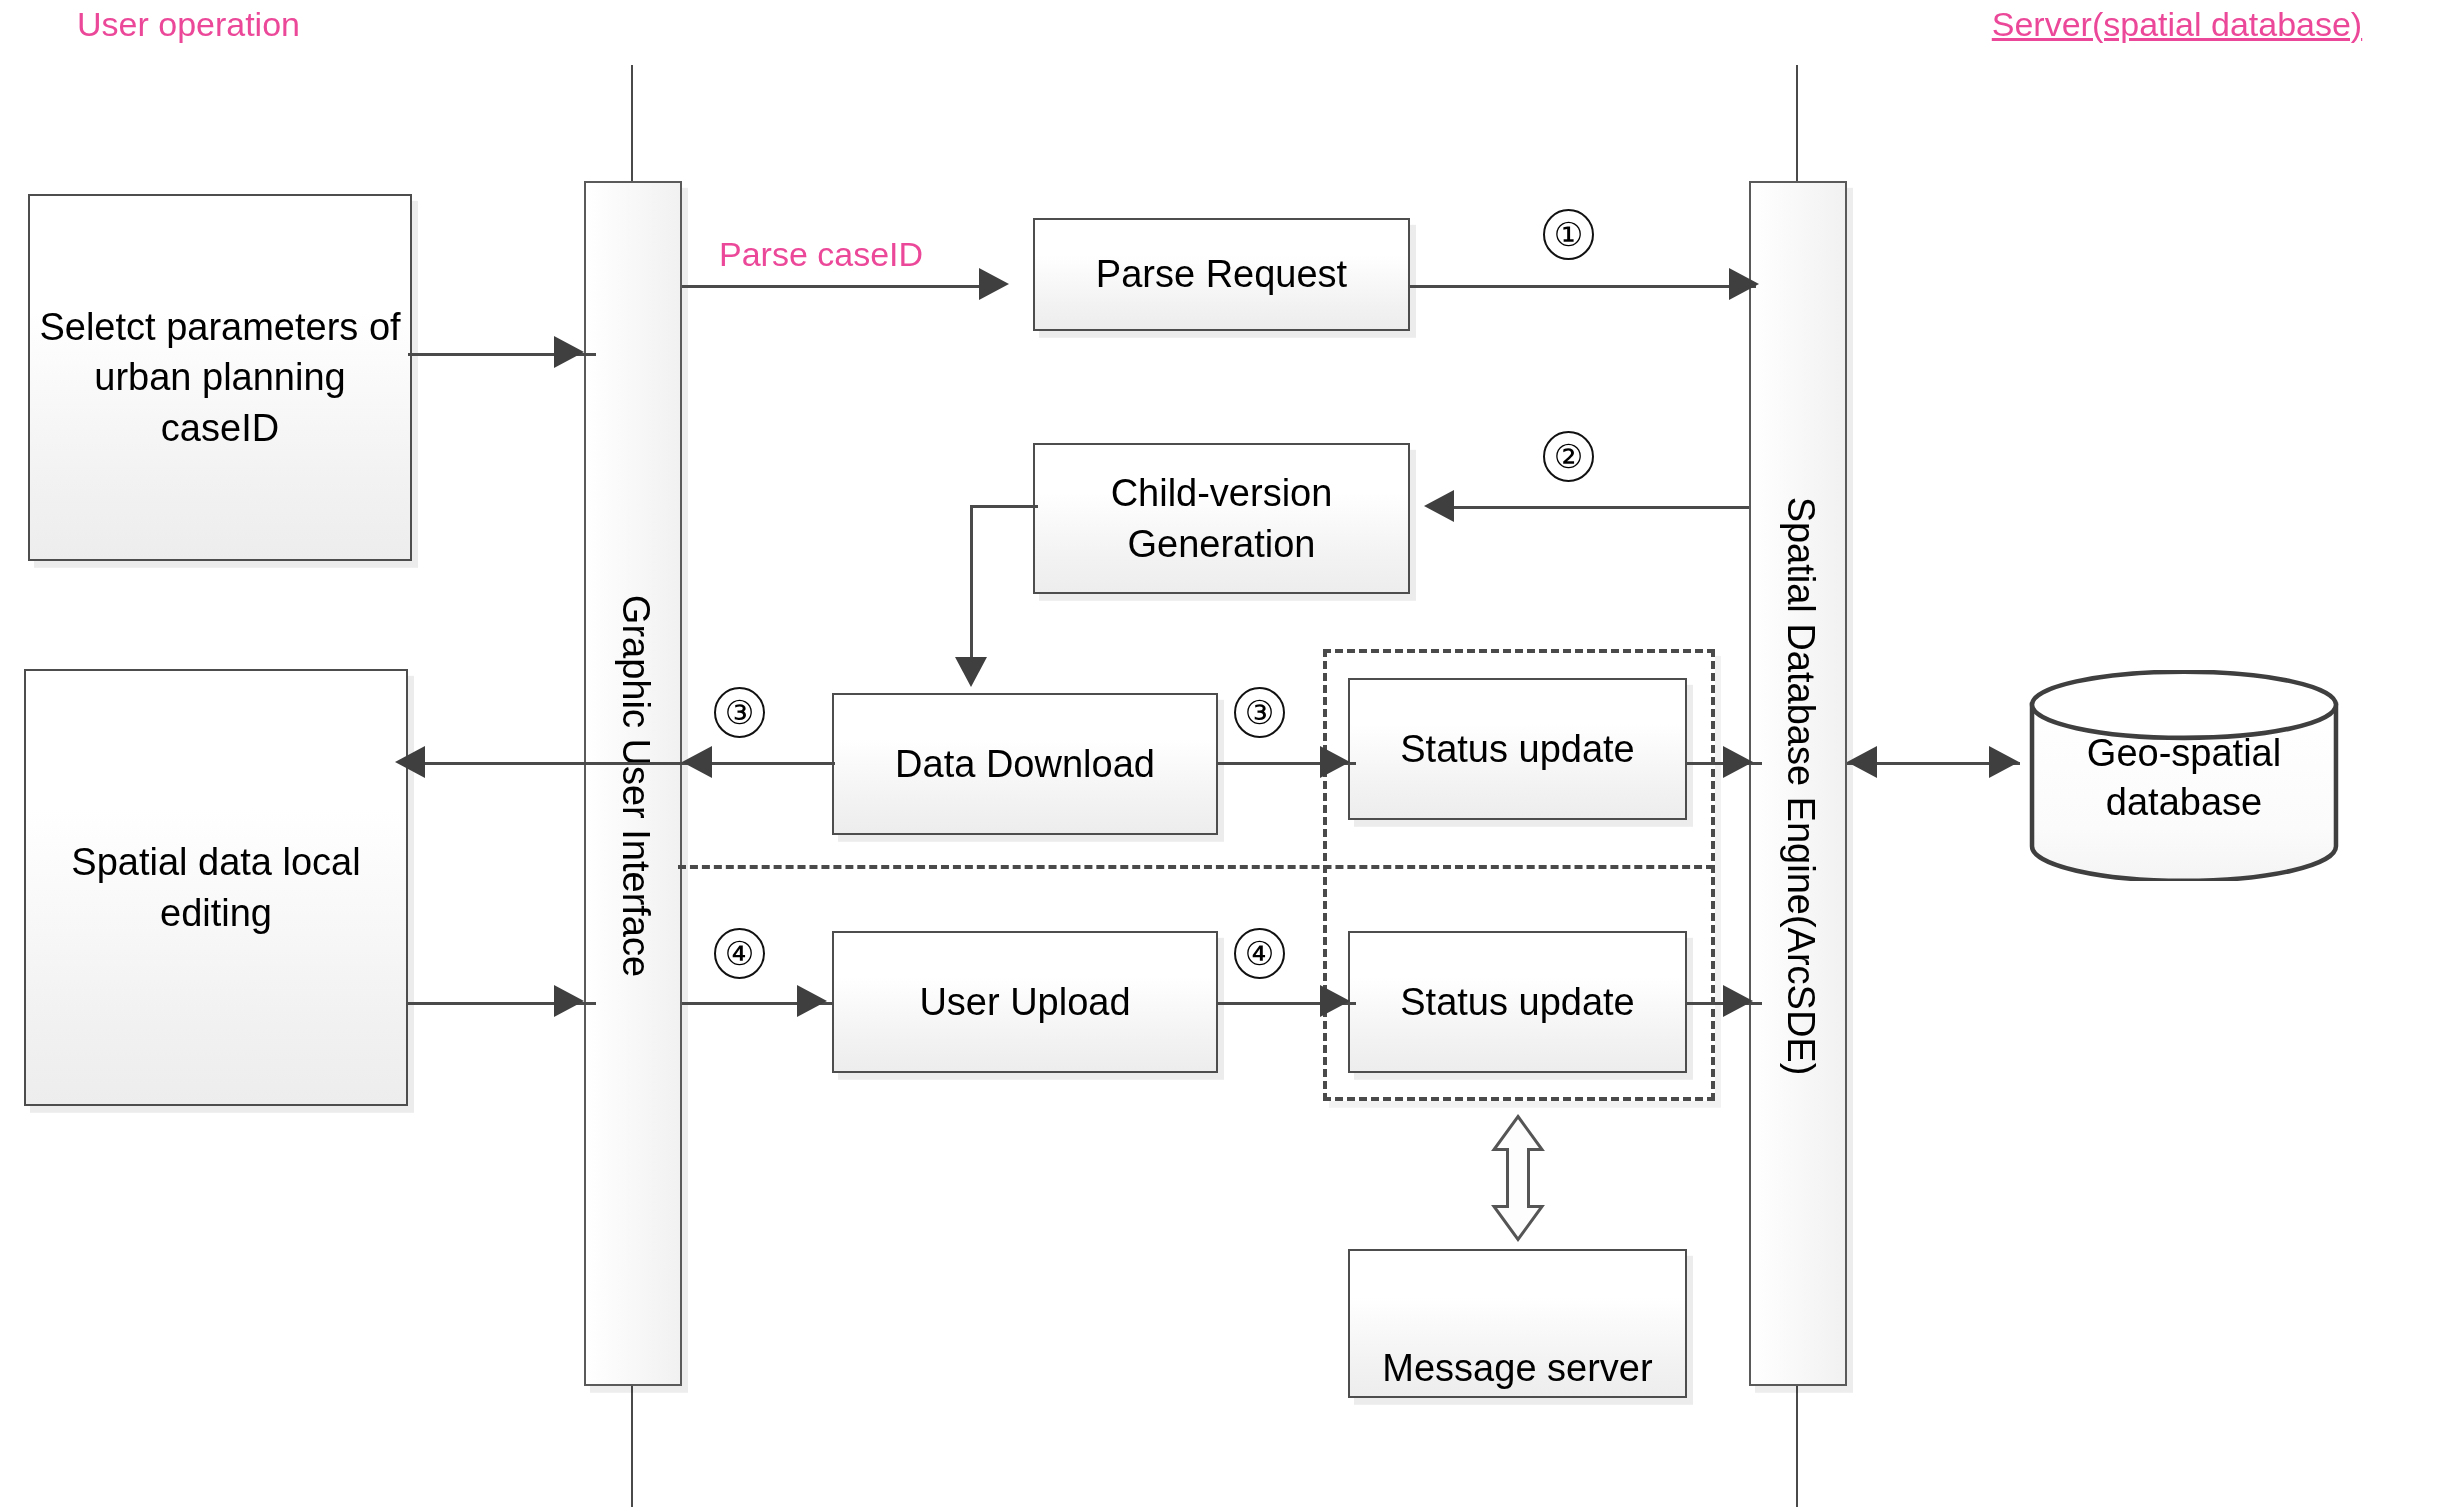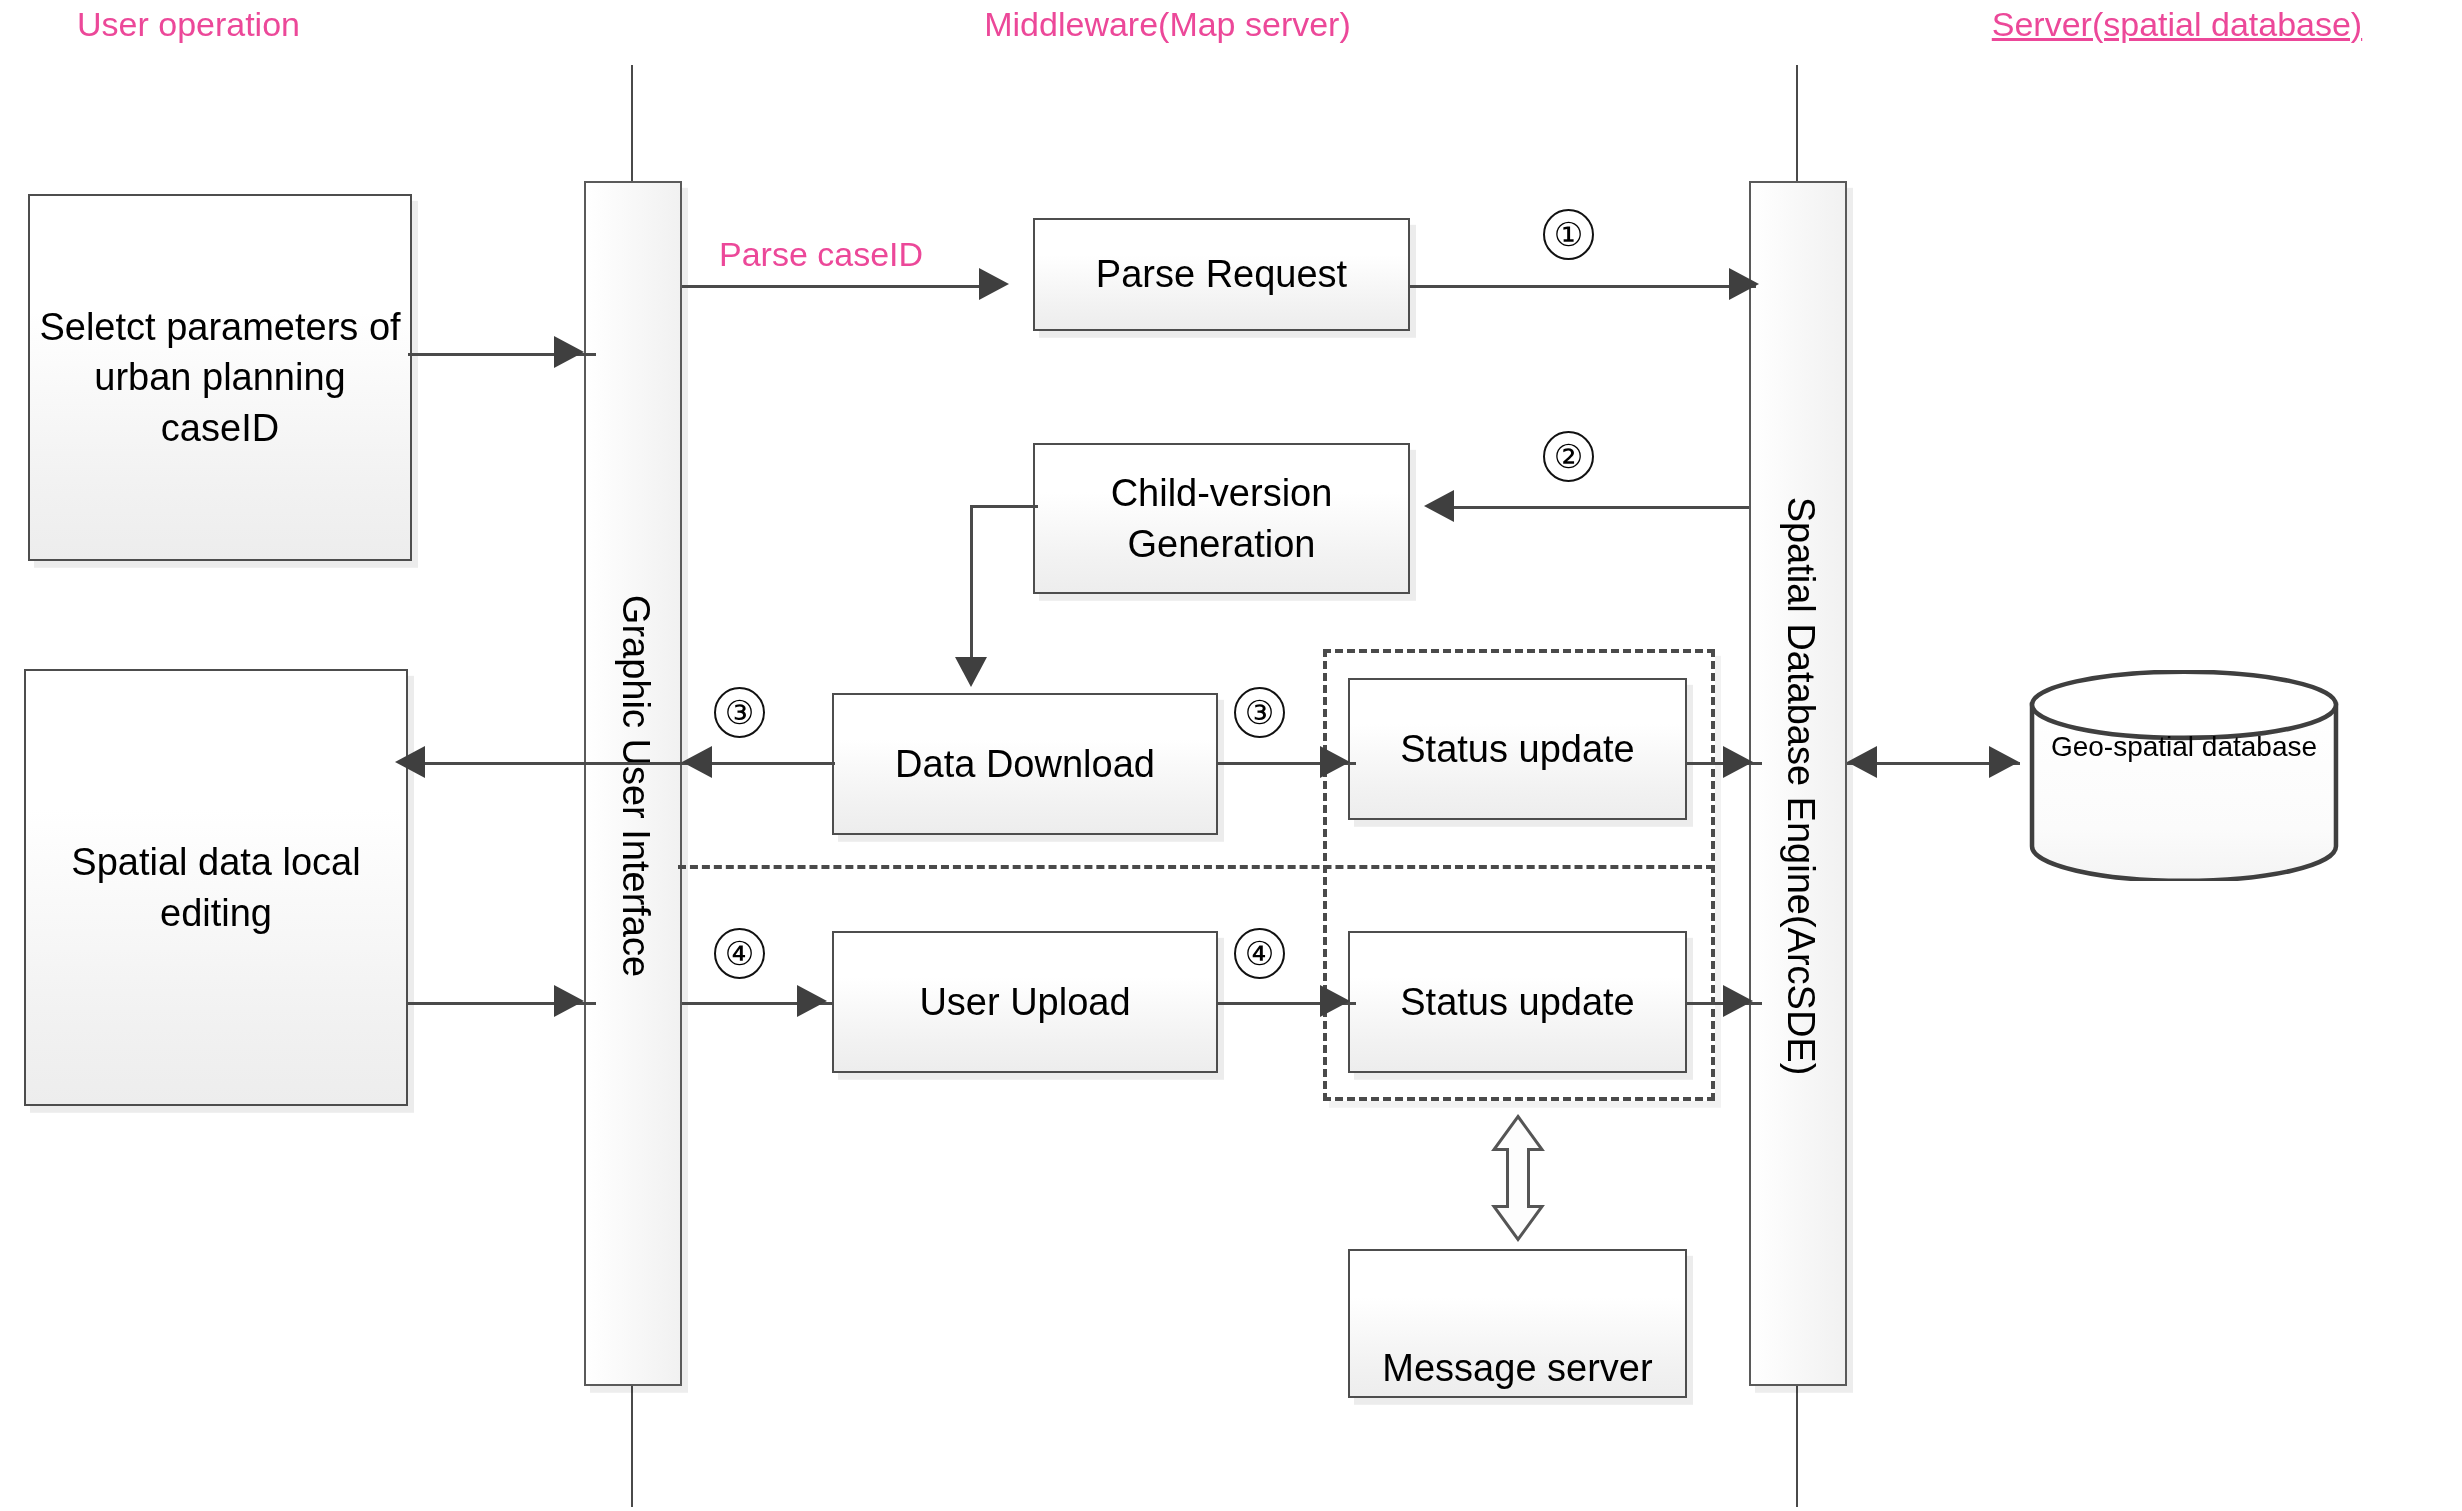--- a/index.html
+++ b/index.html
@@ -131,39 +131,38 @@
     border-top:4.5px dashed #4a4a4a;
   }
 
   
   .cyl{position:absolute;}
   .cyl svg{display:block;}
   .cyl-label{
     position:absolute;
     left:0;right:0;
     text-align:center;
-    font-size:28px;
+    font-size:38px;
     line-height:1.3;
     color:#000;
   }
 
   
   .hollow-arrow{position:absolute;}
   .hollow-arrow svg{display:block;}
 
   
   .tx{display:block;}
 </style>
 </head>
 <body>
 
 <div id="stage">
 
   <div class="caption" style="left:0px;  top:4.5px;  width:377px;">User operation</div>
-  <div class="caption" style="left:753px; top:4.5px; width:829px;">Middleware(Map server)</div>
   <div class="caption" style="left:1891px; top:4.5px; width:572px;text-decoration:underline;">Server(spatial database)</div>
 
   <div class="stub" style="left:631px;  top:65px;  height:118px;"></div>
   <div class="stub" style="left:631px;  top:1386px; height:121px;"></div>
   <div class="stub" style="left:1796px; top:65px;  height:118px;"></div>
   <div class="stub" style="left:1796px; top:1386px; height:121px;"></div>
 
   <div class="lifebar" style="left:584px; top:181px; width:98px; height:1205px;">
     <div class="lifebar-label rot-cw" style="left:49px; top:603px;">Graphic User Interface</div>
   </div>

